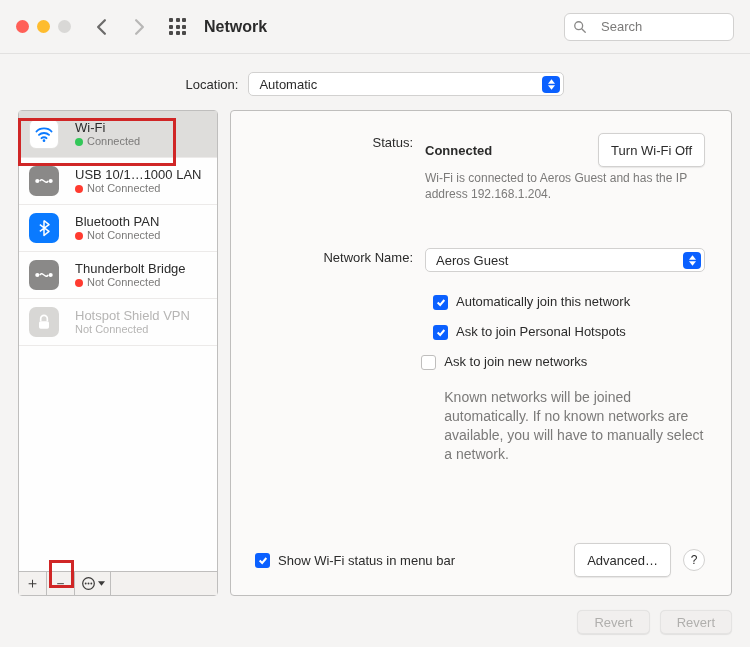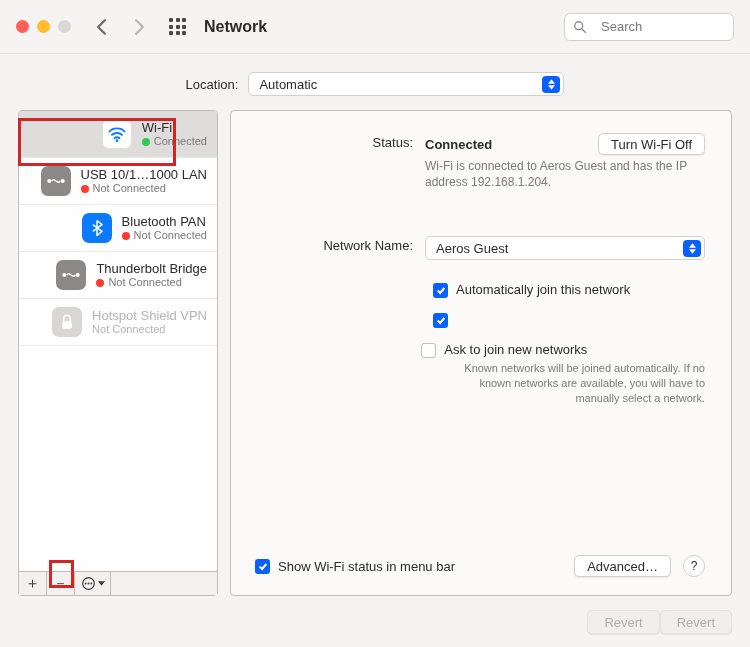--- a/index.html
+++ b/index.html
@@ -82,24 +82,23 @@
     display:flex;gap:12px;padding:0 18px 14px 18px;height:500px;
   }
 
   
   .sidebar{
     width:200px;display:flex;flex-direction:column;
     background:var(--sidebar-bg);border:1px solid var(--border-dark);border-radius:4px;
   }
   .sidebar-list{flex:1;overflow:hidden;}
   .sitem{
-    display:flex;align-items:center;gap:10px;
+    display:flex;align-items:center;gap:16px;
     padding:8px 10px;border-bottom:1px solid #eceae9;
     position:relative;
-    justify-content:flex-end;
   }
   .sitem.selected{background:#dedddb;}
   .sitem .sicon{
     width:30px;height:30px;border-radius:7px;
     display:flex;align-items:center;justify-content:center;flex:none;
   }
   .sitem .sicon svg{width:20px;height:20px;}
   .sitem .stext{display:flex;flex-direction:column;line-height:1.18;min-width:0;}
   .sitem .lbl{font-size:13px;white-space:nowrap;overflow:hidden;text-overflow:ellipsis;}
   .sitem .sub{font-size:11px;color:var(--text-muted);display:flex;align-items:center;gap:4px;}
@@ -124,21 +123,21 @@
   
   .panel{
     flex:1;background:var(--panel-bg);border:1px solid var(--border-dark);border-radius:4px;
     padding:22px 26px 18px 24px;display:flex;flex-direction:column;position:relative;
   }
   .frow{display:flex;align-items:flex-start;gap:12px;margin-bottom:28px;}
   .fk{width:158px;text-align:right;padding-top:2px;}
   .fv{flex:1;}
   .bold{font-weight:700;}
   .pillbtn{
-    display:inline-flex;align-items:center;height:22px;padding:4px 12px;
+    display:inline-flex;align-items:center;height:22px;padding:16px 12px;
     background:var(--pill-bg);border:1px solid var(--border);border-radius:5px;
     box-shadow:0 .5px 1px var(--shadow);font-size:13px;
   }
   .status-line{display:flex;align-items:center;gap:14px;}
   .subtext{font-size:12px;color:var(--text-muted);margin-top:4px;max-width:290px;line-height:1.3;}
 
   .sel-field{
     position:relative;display:flex;align-items:center;
     height:24px;padding:0 28px 0 10px;
     background:#fff;border:1px solid var(--border);border-radius:5px;
@@ -147,34 +146,34 @@
   .chk-row{display:flex;align-items:flex-start;gap:8px;margin-bottom:14px;}
   .chk-ind{width:170px;}
   .chkbox{
     width:15px;height:15px;border-radius:3px;flex:none;margin-top:1px;
     display:flex;align-items:center;justify-content:center;
   }
   .chkbox.on{background:var(--blue-sel);}
   .chkbox.on svg{width:10px;height:9px;fill:none;stroke:#fff;stroke-width:2.4;}
   .chkbox.off{background:#fff;border:1px solid var(--border-dark);}
   .chk-lbl{font-size:13px;}
-  .chk-sub{font-size:11px;color:var(--text-muted);max-width:280px;line-height:1.35;margin-top:4px;text-align:right;}
+  .chk-sub{font-size:14px;color:var(--text-muted);max-width:280px;line-height:1.35;margin-top:19px;}
 
   .panel-footer{
     margin-top:auto;display:flex;align-items:center;gap:8px;
   }
   .help-btn{
     width:22px;height:22px;border:1px solid var(--border);border-radius:50%;
     display:flex;align-items:center;justify-content:center;
     background:#fff;font-size:12px;margin-left:4px;
   }
 
   
   .bottom{
-    display:flex;justify-content:flex-end;padding:0 18px 14px;
+    display:flex;justify-content:flex-end;gap:10px;padding:0 18px 14px;
   }
   .ghostbtn{
     height:24px;padding:0 16px;border:1px solid #e4e3e2;border-radius:5px;
     background:#f1efee;color:#b0afad;display:flex;align-items:center;
     box-shadow:0 .5px 1px var(--shadow);
   }
 
   
   .hl{position:absolute;border:3px solid var(--highlight);pointer-events:none;z-index:5;}
 </style>
@@ -384,20 +383,21 @@
       <span class="chk-lbl">Automatically join this network</span>
     </div>
 
     <div class="chk-row">
         <div class="chk-ind"></div>
       <div class="chkbox on">
           <svg viewBox="0 0 12 10">
             <path d="M2 5 L5 8 L10 2"></path>
           </svg>
         </div>
+      <span class="chk-lbl">Ask to join Personal Hotspots</span>
     </div>
 
     <div class="chk-row" style="margin-bottom:6px;">
         <div class="chk-ind"></div>
       <div class="chkbox off"></div>
       <div>
         <span class="chk-lbl">Ask to join new networks</span>
         <div class="chk-sub">Known networks will be joined automatically. If no known networks are available, you will have to manually select a network.</div>
       </div>
     </div>

